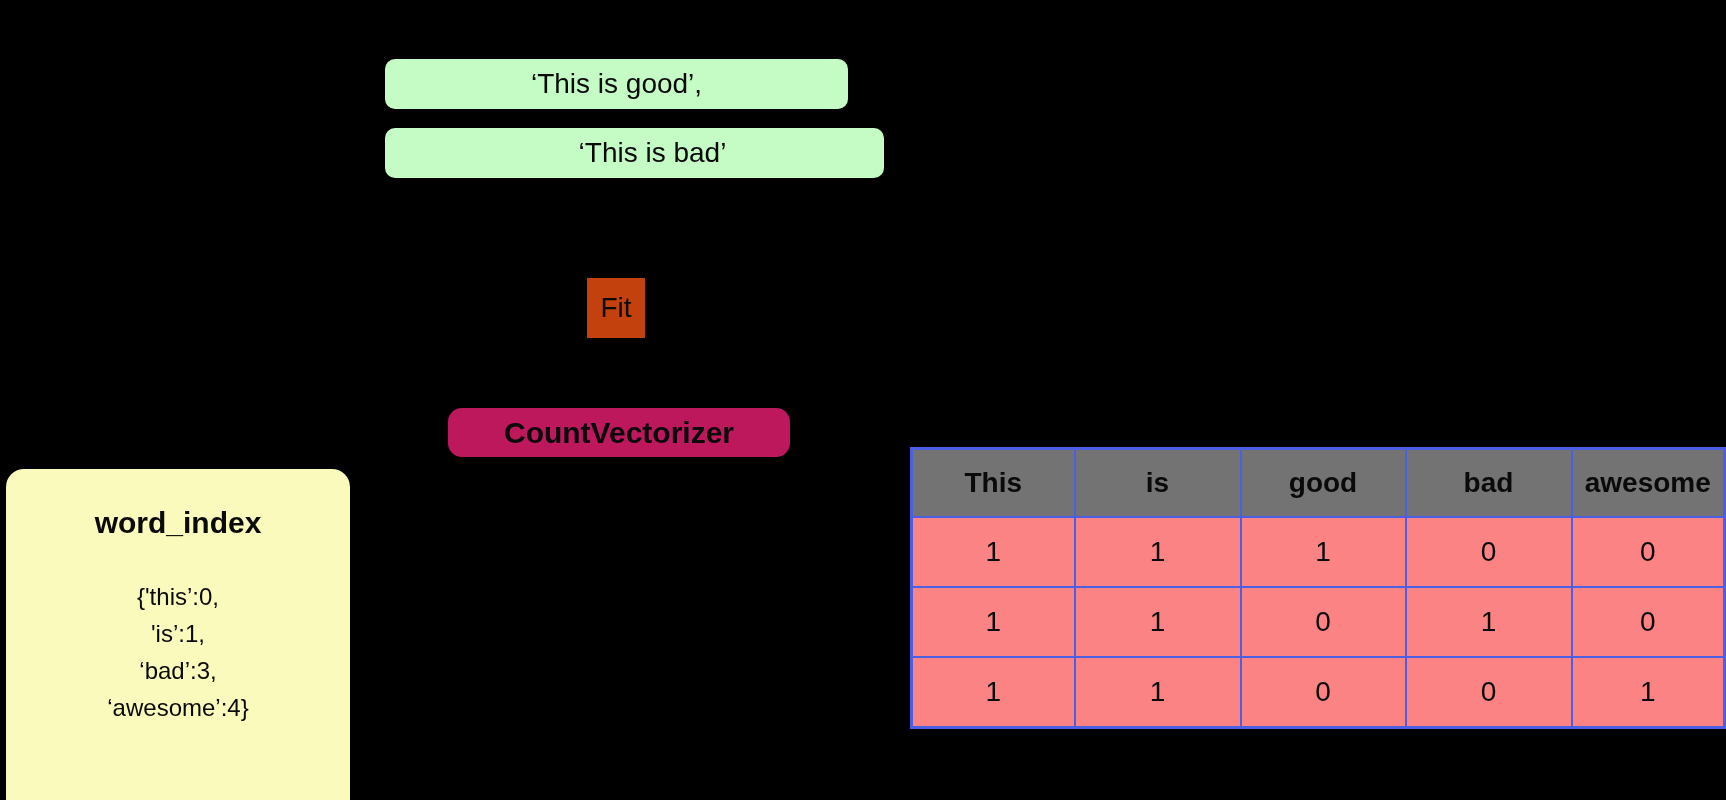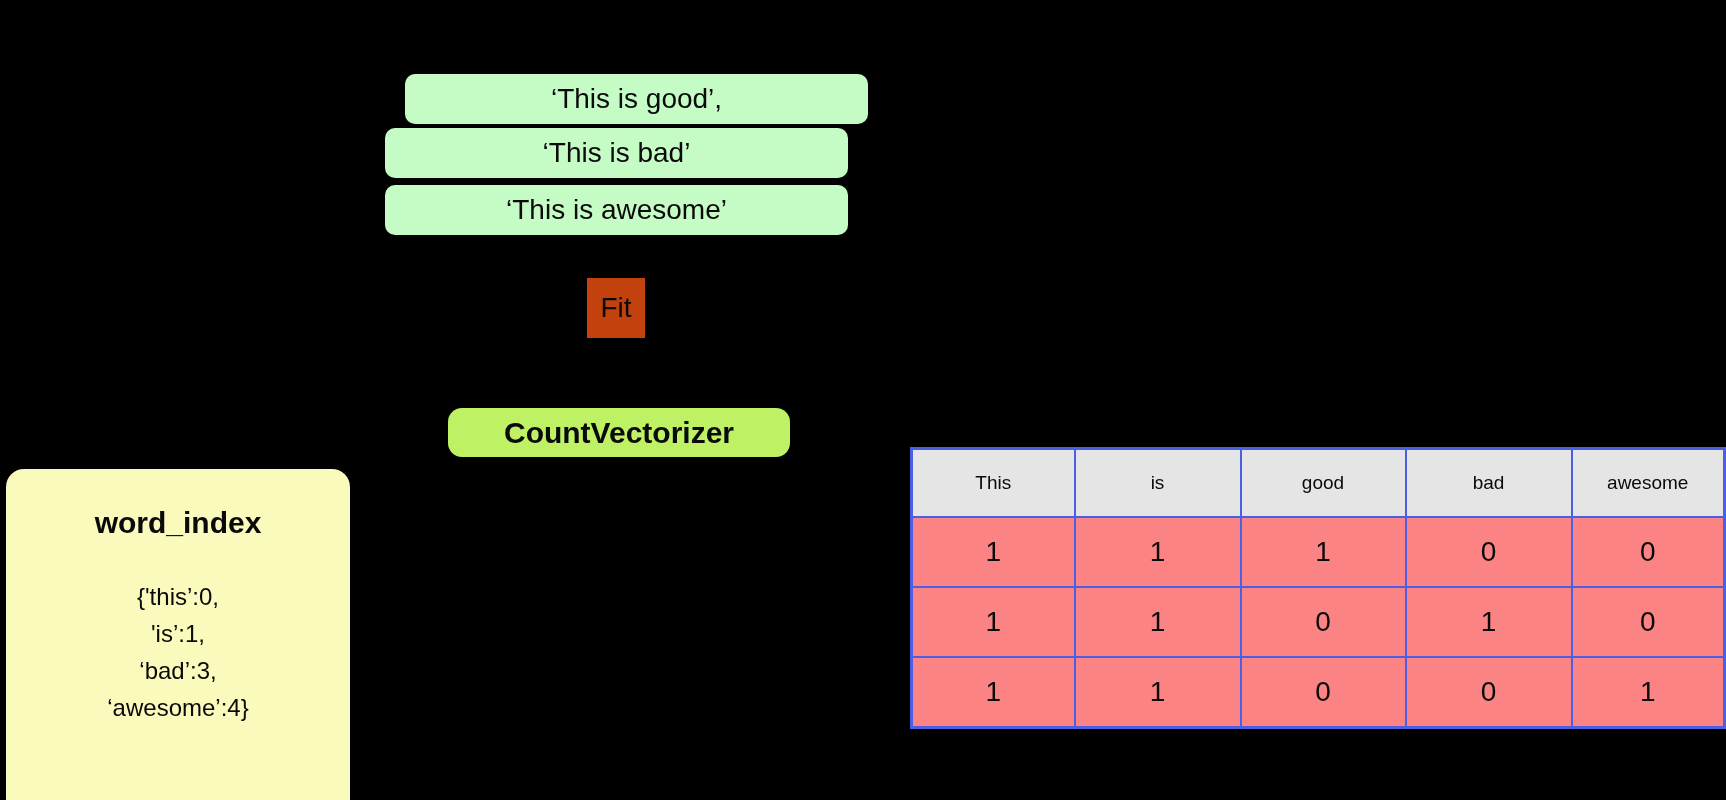--- a/index.html
+++ b/index.html
@@ -23,22 +23,22 @@
     left: 385px;
     width: 463px;
     height: 50px;
     background: #c5fcc5;
     border-radius: 10px;
     display: flex;
     align-items: center;
     justify-content: center;
     font-size: 28px;
   }
-  #sentence-1 { top: 74px; margin-left: 20px; }
-  #sentence-2 { top: 128px; }
+  #sentence-1 { top: 59px; }
+  #sentence-2 { top: 128px; padding-left: 36px; }
   #sentence-3 { top: 185px; }
 
   
   #fit-box {
     position: absolute;
     left: 587px;
     top: 278px;
     width: 58px;
     height: 60px;
     background: #c2410c;
@@ -48,21 +48,21 @@
     font-size: 28px;
   }
 
   
   #vectorizer-box {
     position: absolute;
     left: 448px;
     top: 408px;
     width: 342px;
     height: 49px;
-    background: #bef264;
+    background: #be185d;
     border-radius: 14px;
     display: flex;
     align-items: center;
     justify-content: center;
     font-size: 30px;
     font-weight: bold;
   }
 
   
   #word-index-box {
@@ -97,45 +97,42 @@
     table-layout: fixed;
   }
   #count-matrix th, #count-matrix td {
     border: 2px solid #4a5fe4;
     text-align: center;
     vertical-align: middle;
     padding: 0;
     color: #0a0a0a;
   }
   #count-matrix th {
-    background: #e5e5e5;
+    background: #737373;
     height: 66px;
-    font-size: 19px;
-    font-weight: normal;
+    font-size: 28px;
+    font-weight: bold;
   }
   #count-matrix td {
     background: #fc8383;
     height: 68px;
     font-size: 28px;
     font-weight: normal;
   }
 </style>
 </head>
 <body>
 
 <div id="canvas">
 
   <div class="sentence-box" id="sentence-1">
     <span>‘This is good’,</span>
   </div>
   <div class="sentence-box" id="sentence-2">
     <span>‘This is bad’</span>
-  </div>
-  <div class="sentence-box" id="sentence-3">
-    <span>‘This is awesome’</span>
   </div>
 
   <div id="fit-box">
     <span>Fit</span>
   </div>
 
   <div id="vectorizer-box">
     <span>CountVectorizer</span>
   </div>
 

